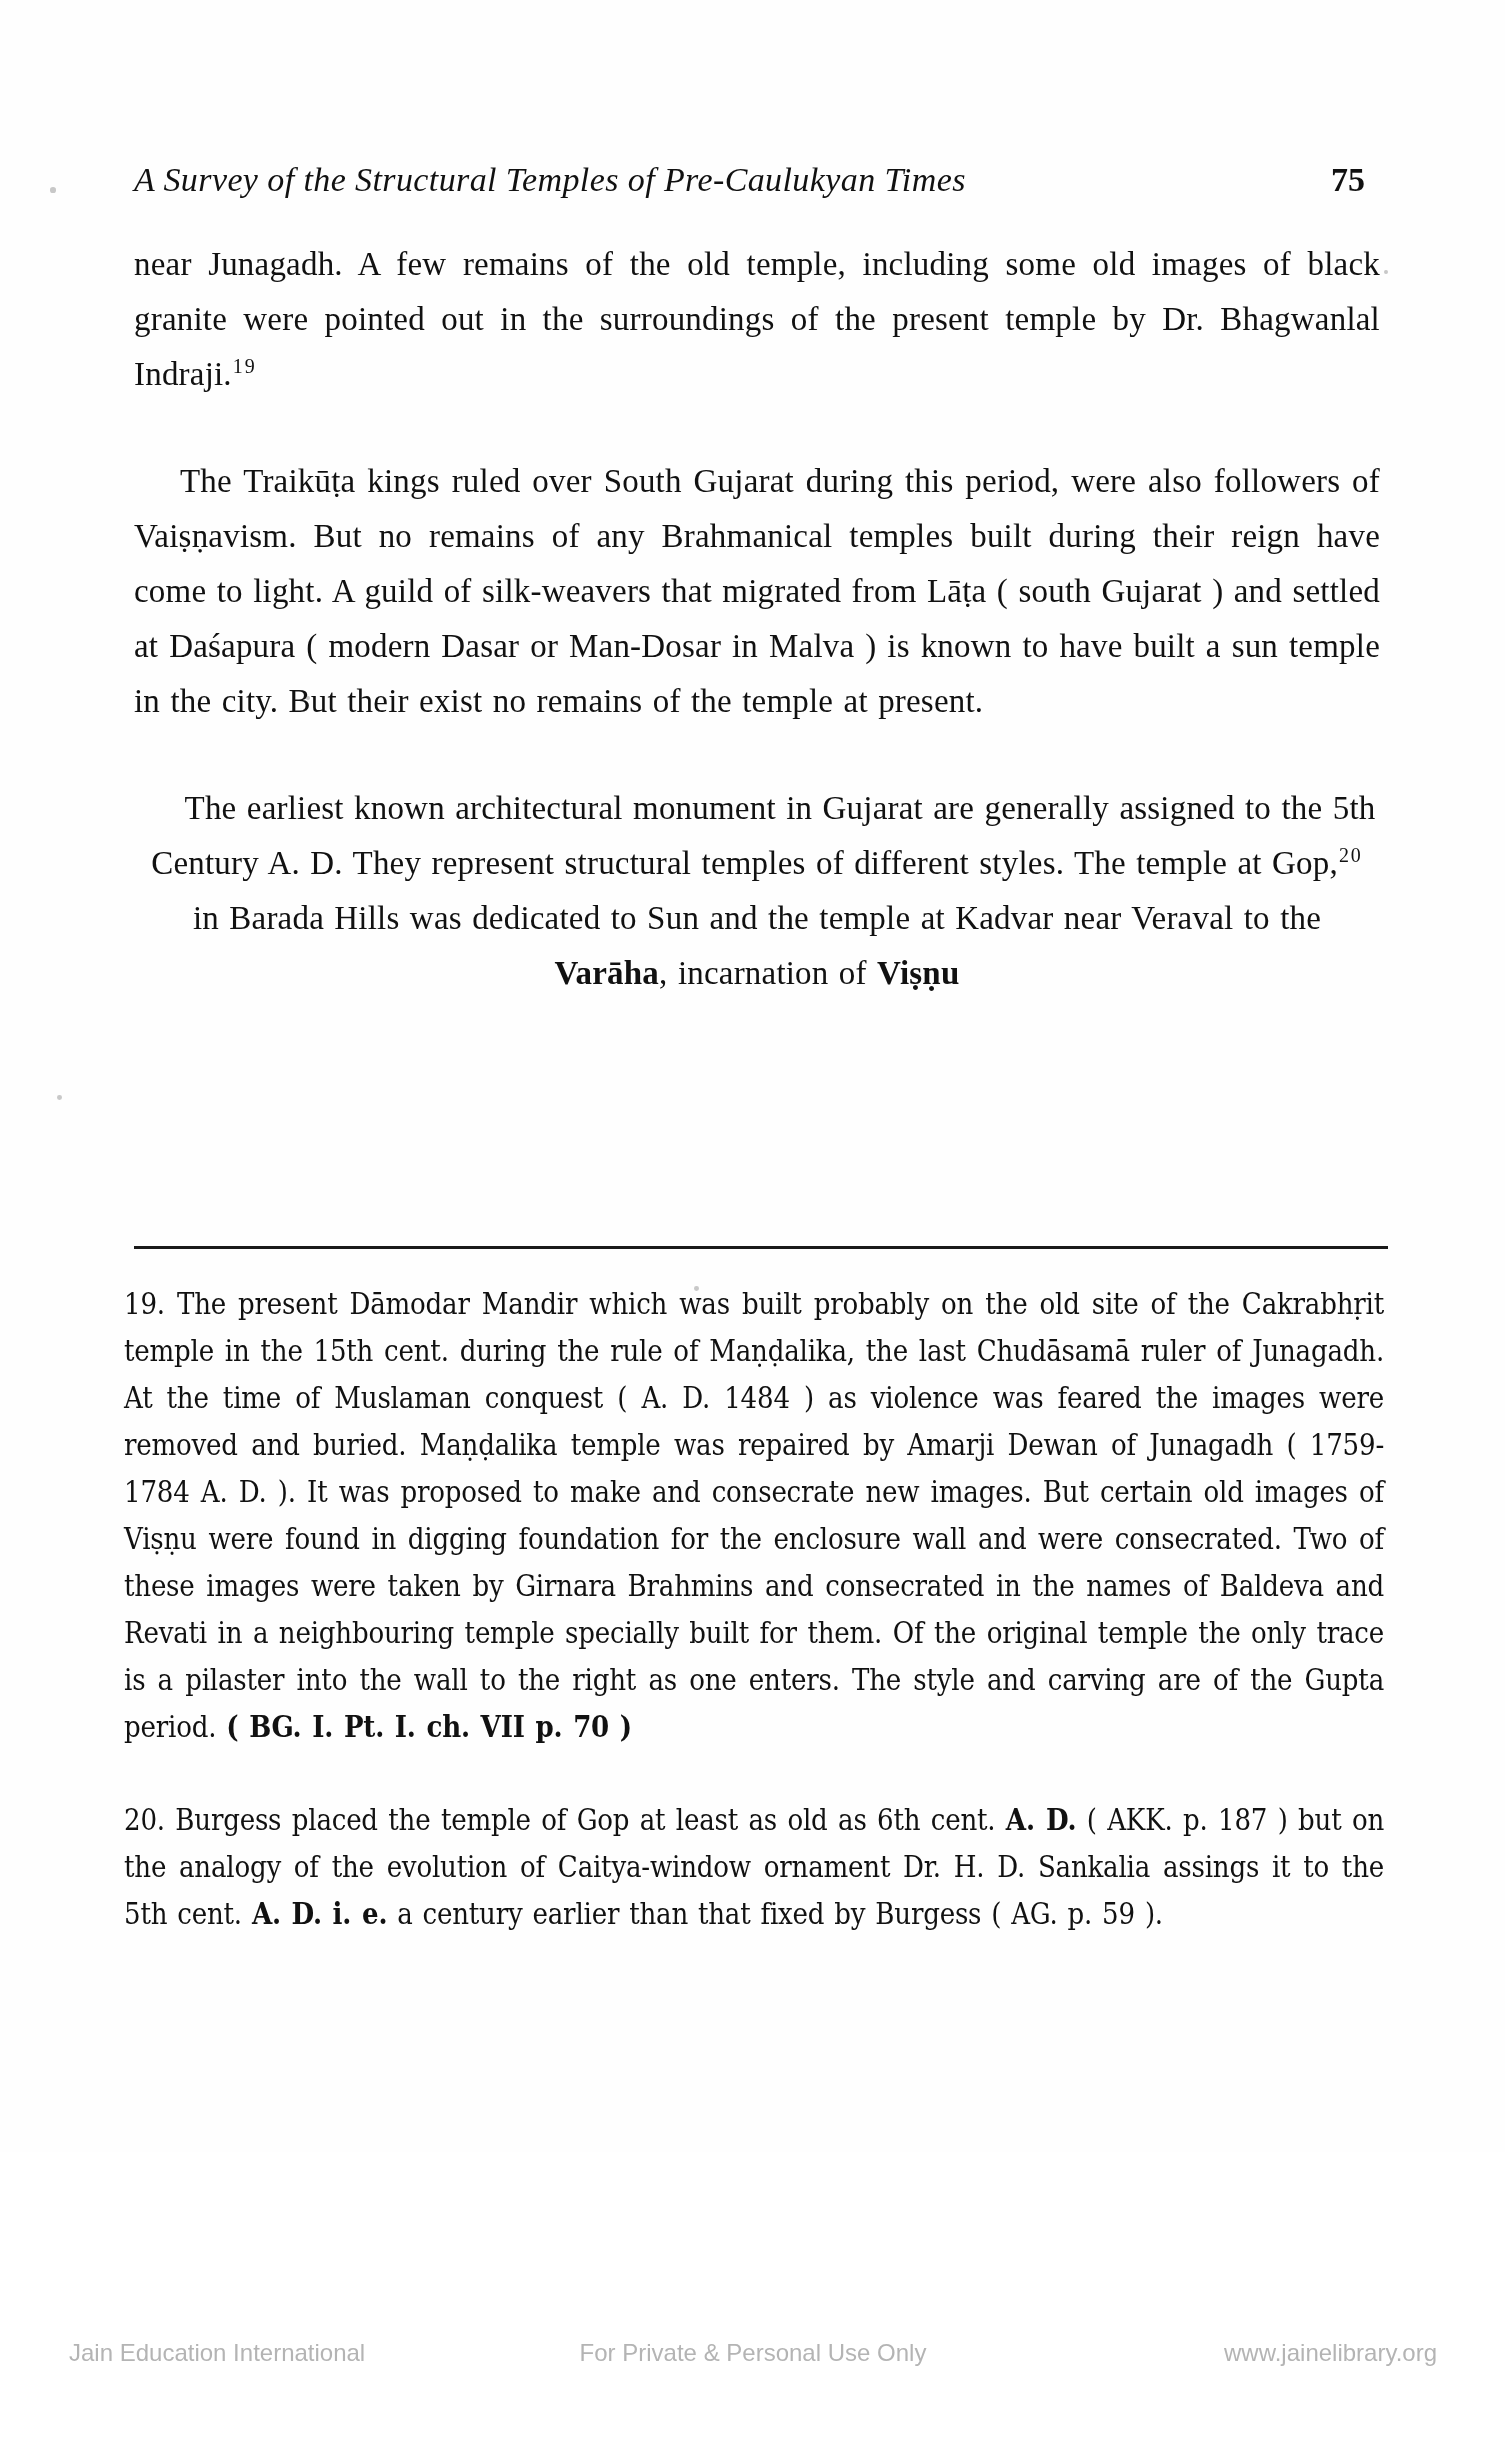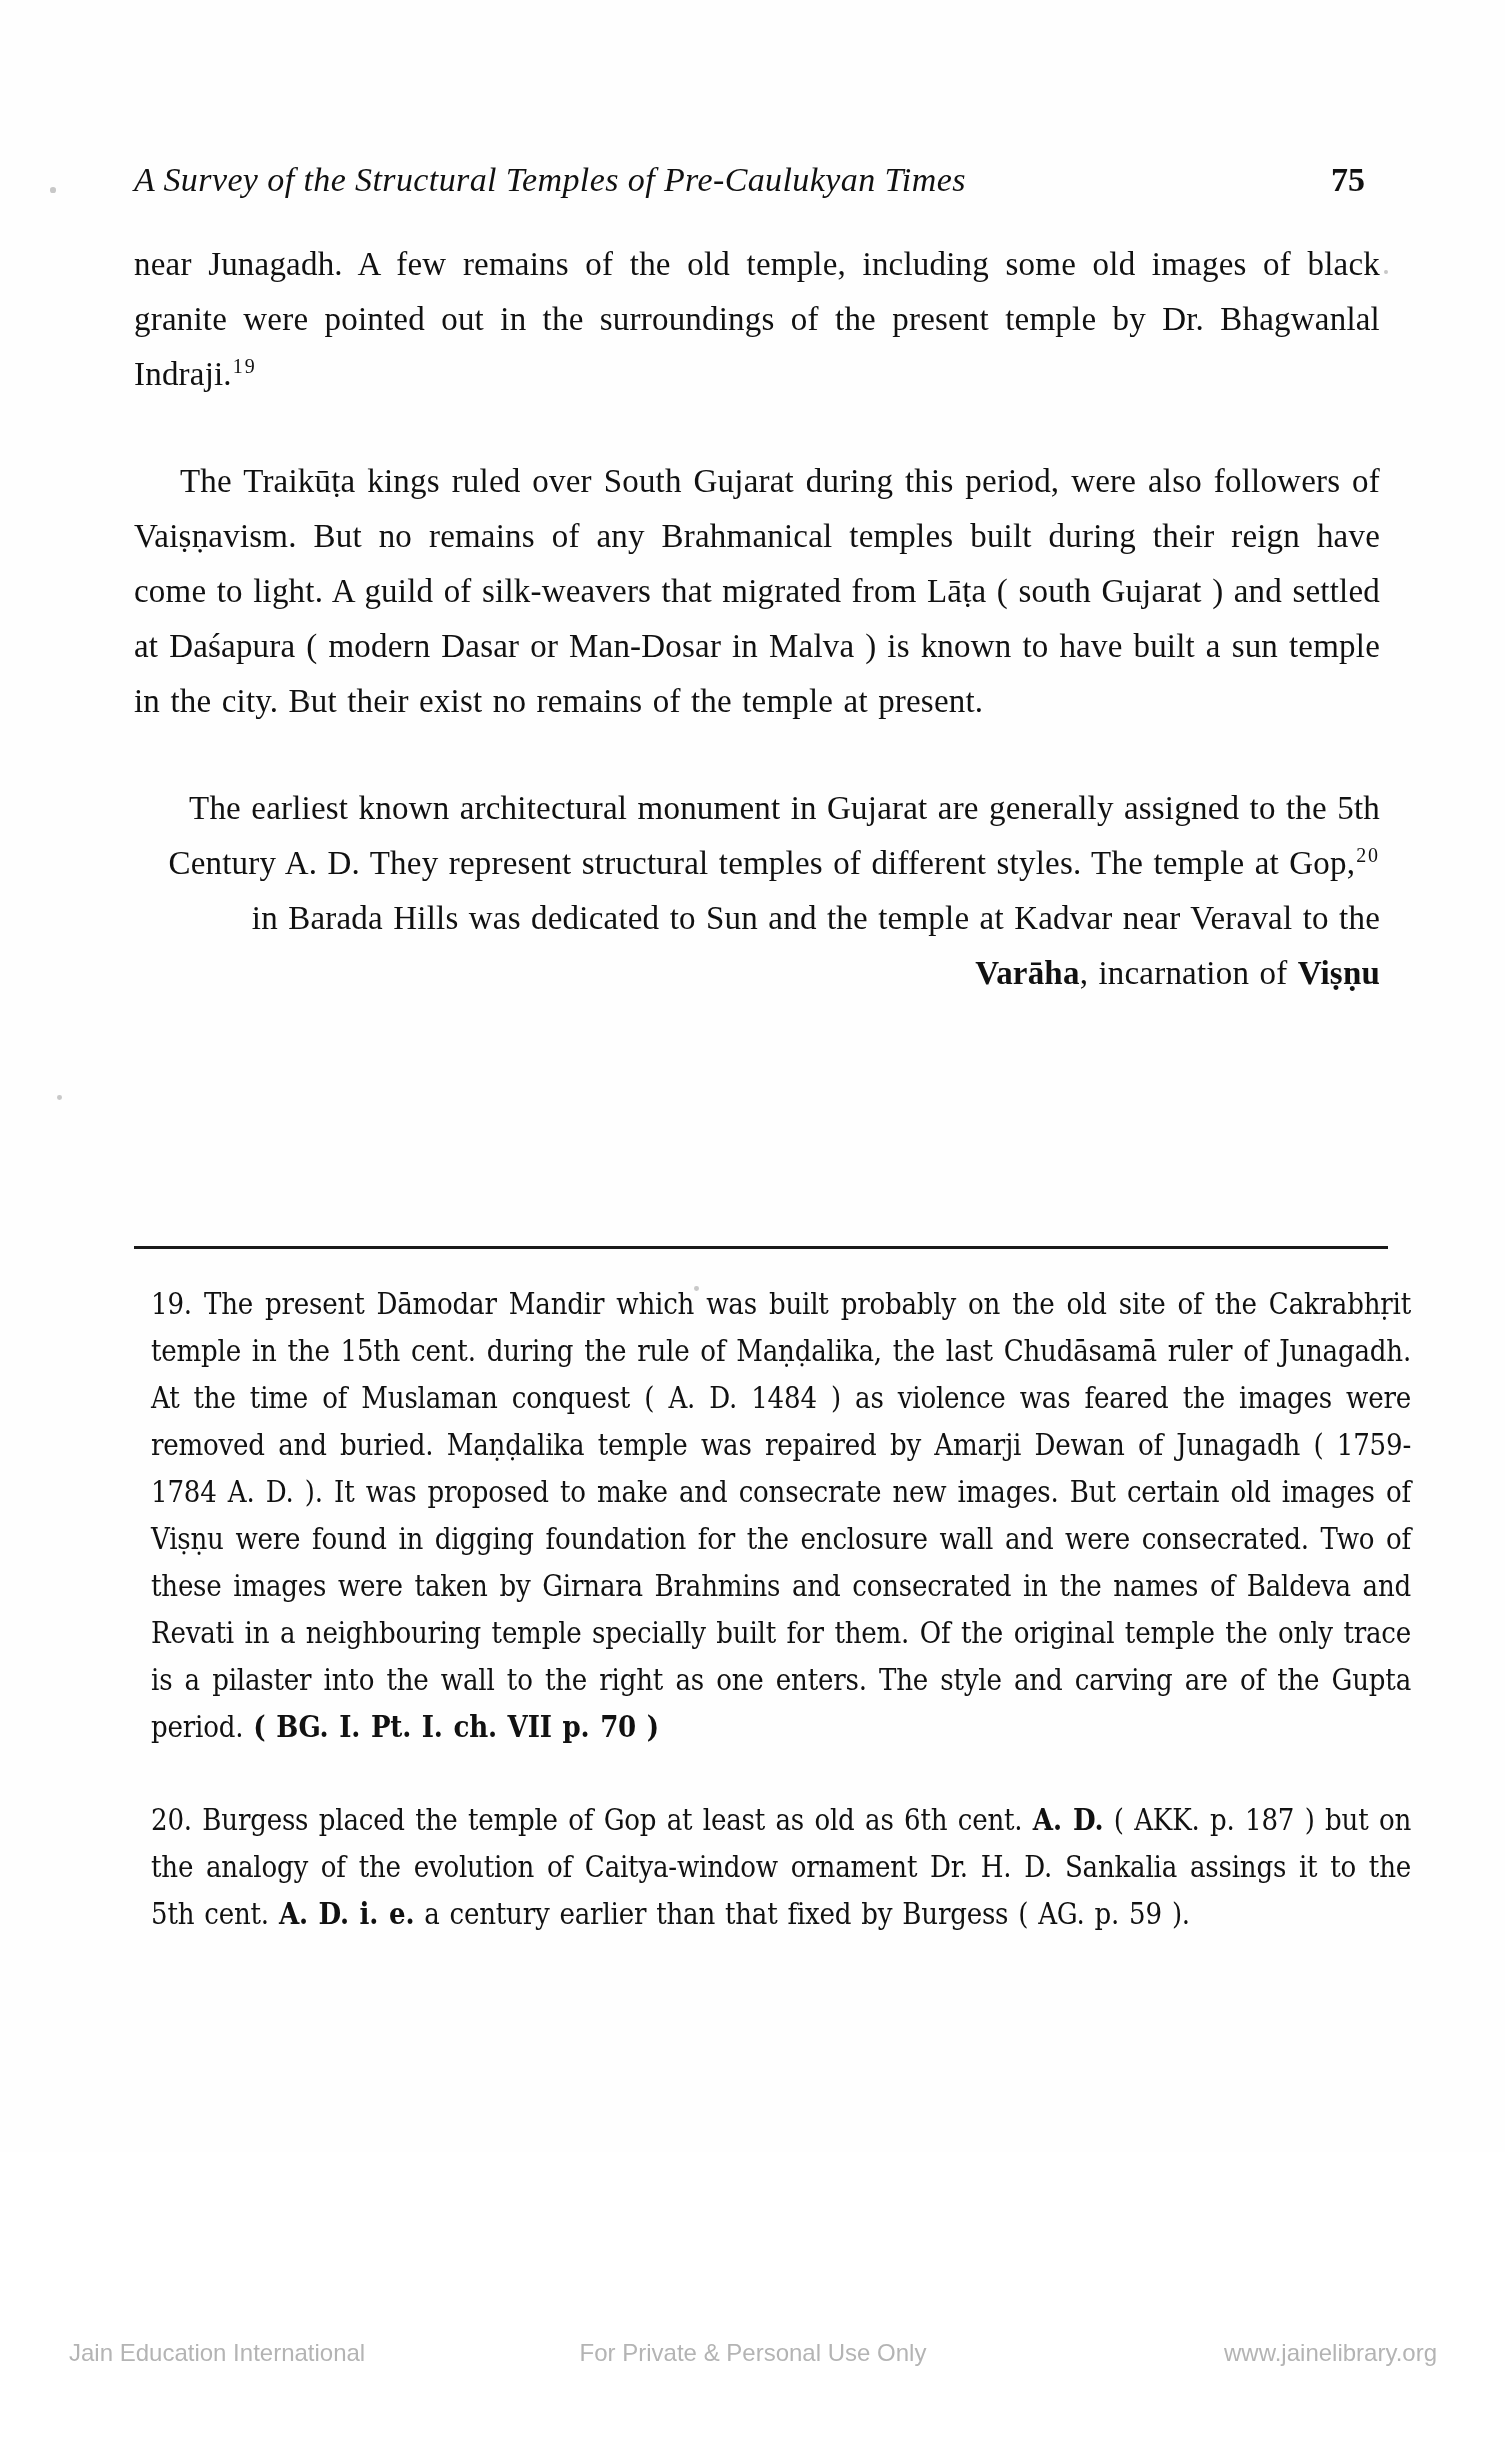--- a/index.html
+++ b/index.html
@@ -61,21 +61,21 @@
     line-height: 55px;
     text-align: justify;
     text-justify: inter-word;
     margin: 0 14px 0 0;
     letter-spacing: 0.2px;
     word-spacing: 1.9px;
   }
   .para.first { text-indent: 0; }
   .para.indent { text-indent: 46px; }
   .para + .para { margin-top: 52px; }
-  .para.tight-last { text-align: right; }
+  .para.tight-last { text-align: center; }
 
   sup.fnref {
     font-size: 20px;
     vertical-align: super;
     line-height: 0;
     letter-spacing: 1.9px;
     padding-left: 1px;
   }
   b.term { font-weight: 700; }
 
@@ -85,21 +85,21 @@
     left: 134px;
     top: 1246px;
     width: 1254px;
     height: 2.9px;
     background: #1a1a1a;
   }
 
   
   .footnotes {
     position: absolute;
-    left: 151px;
+    left: 124px;
     top: 1281px;
     width: 1260px;
     font-family: "DejaVu Serif", "Liberation Serif", serif;
   }
   .fn {
     font-size: 29px;
     line-height: 47px;
     text-align: justify;
     text-justify: inter-word;
     letter-spacing: -0.2px;

